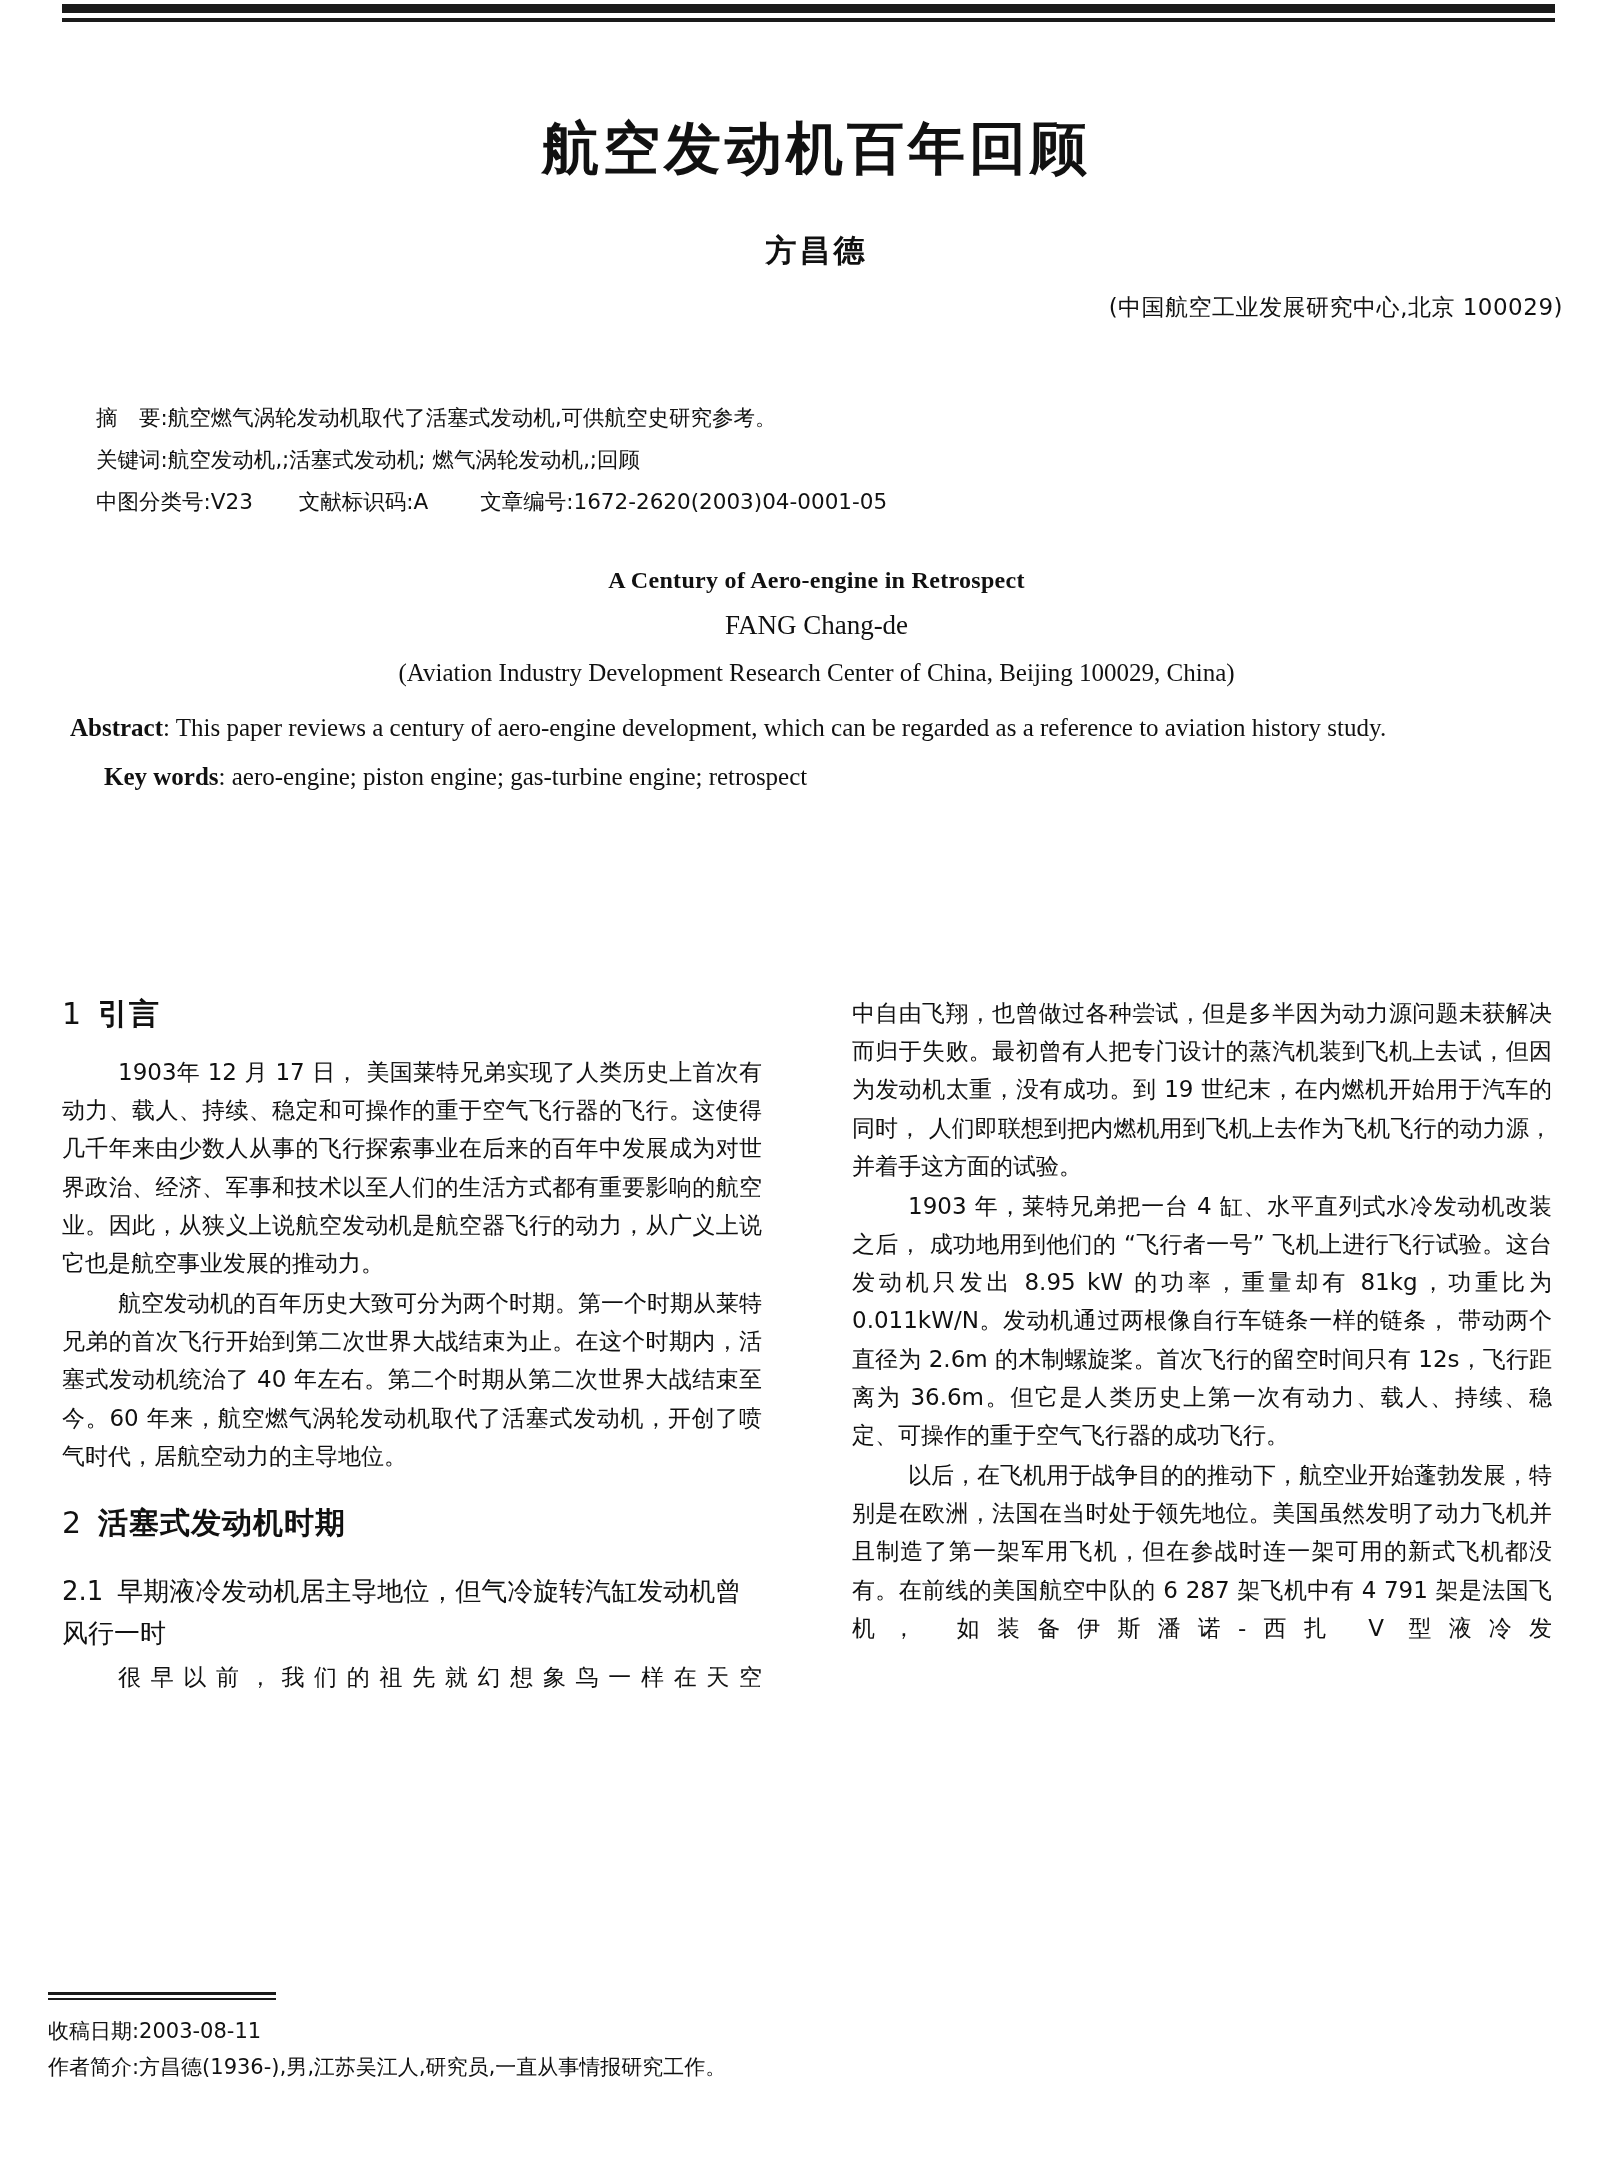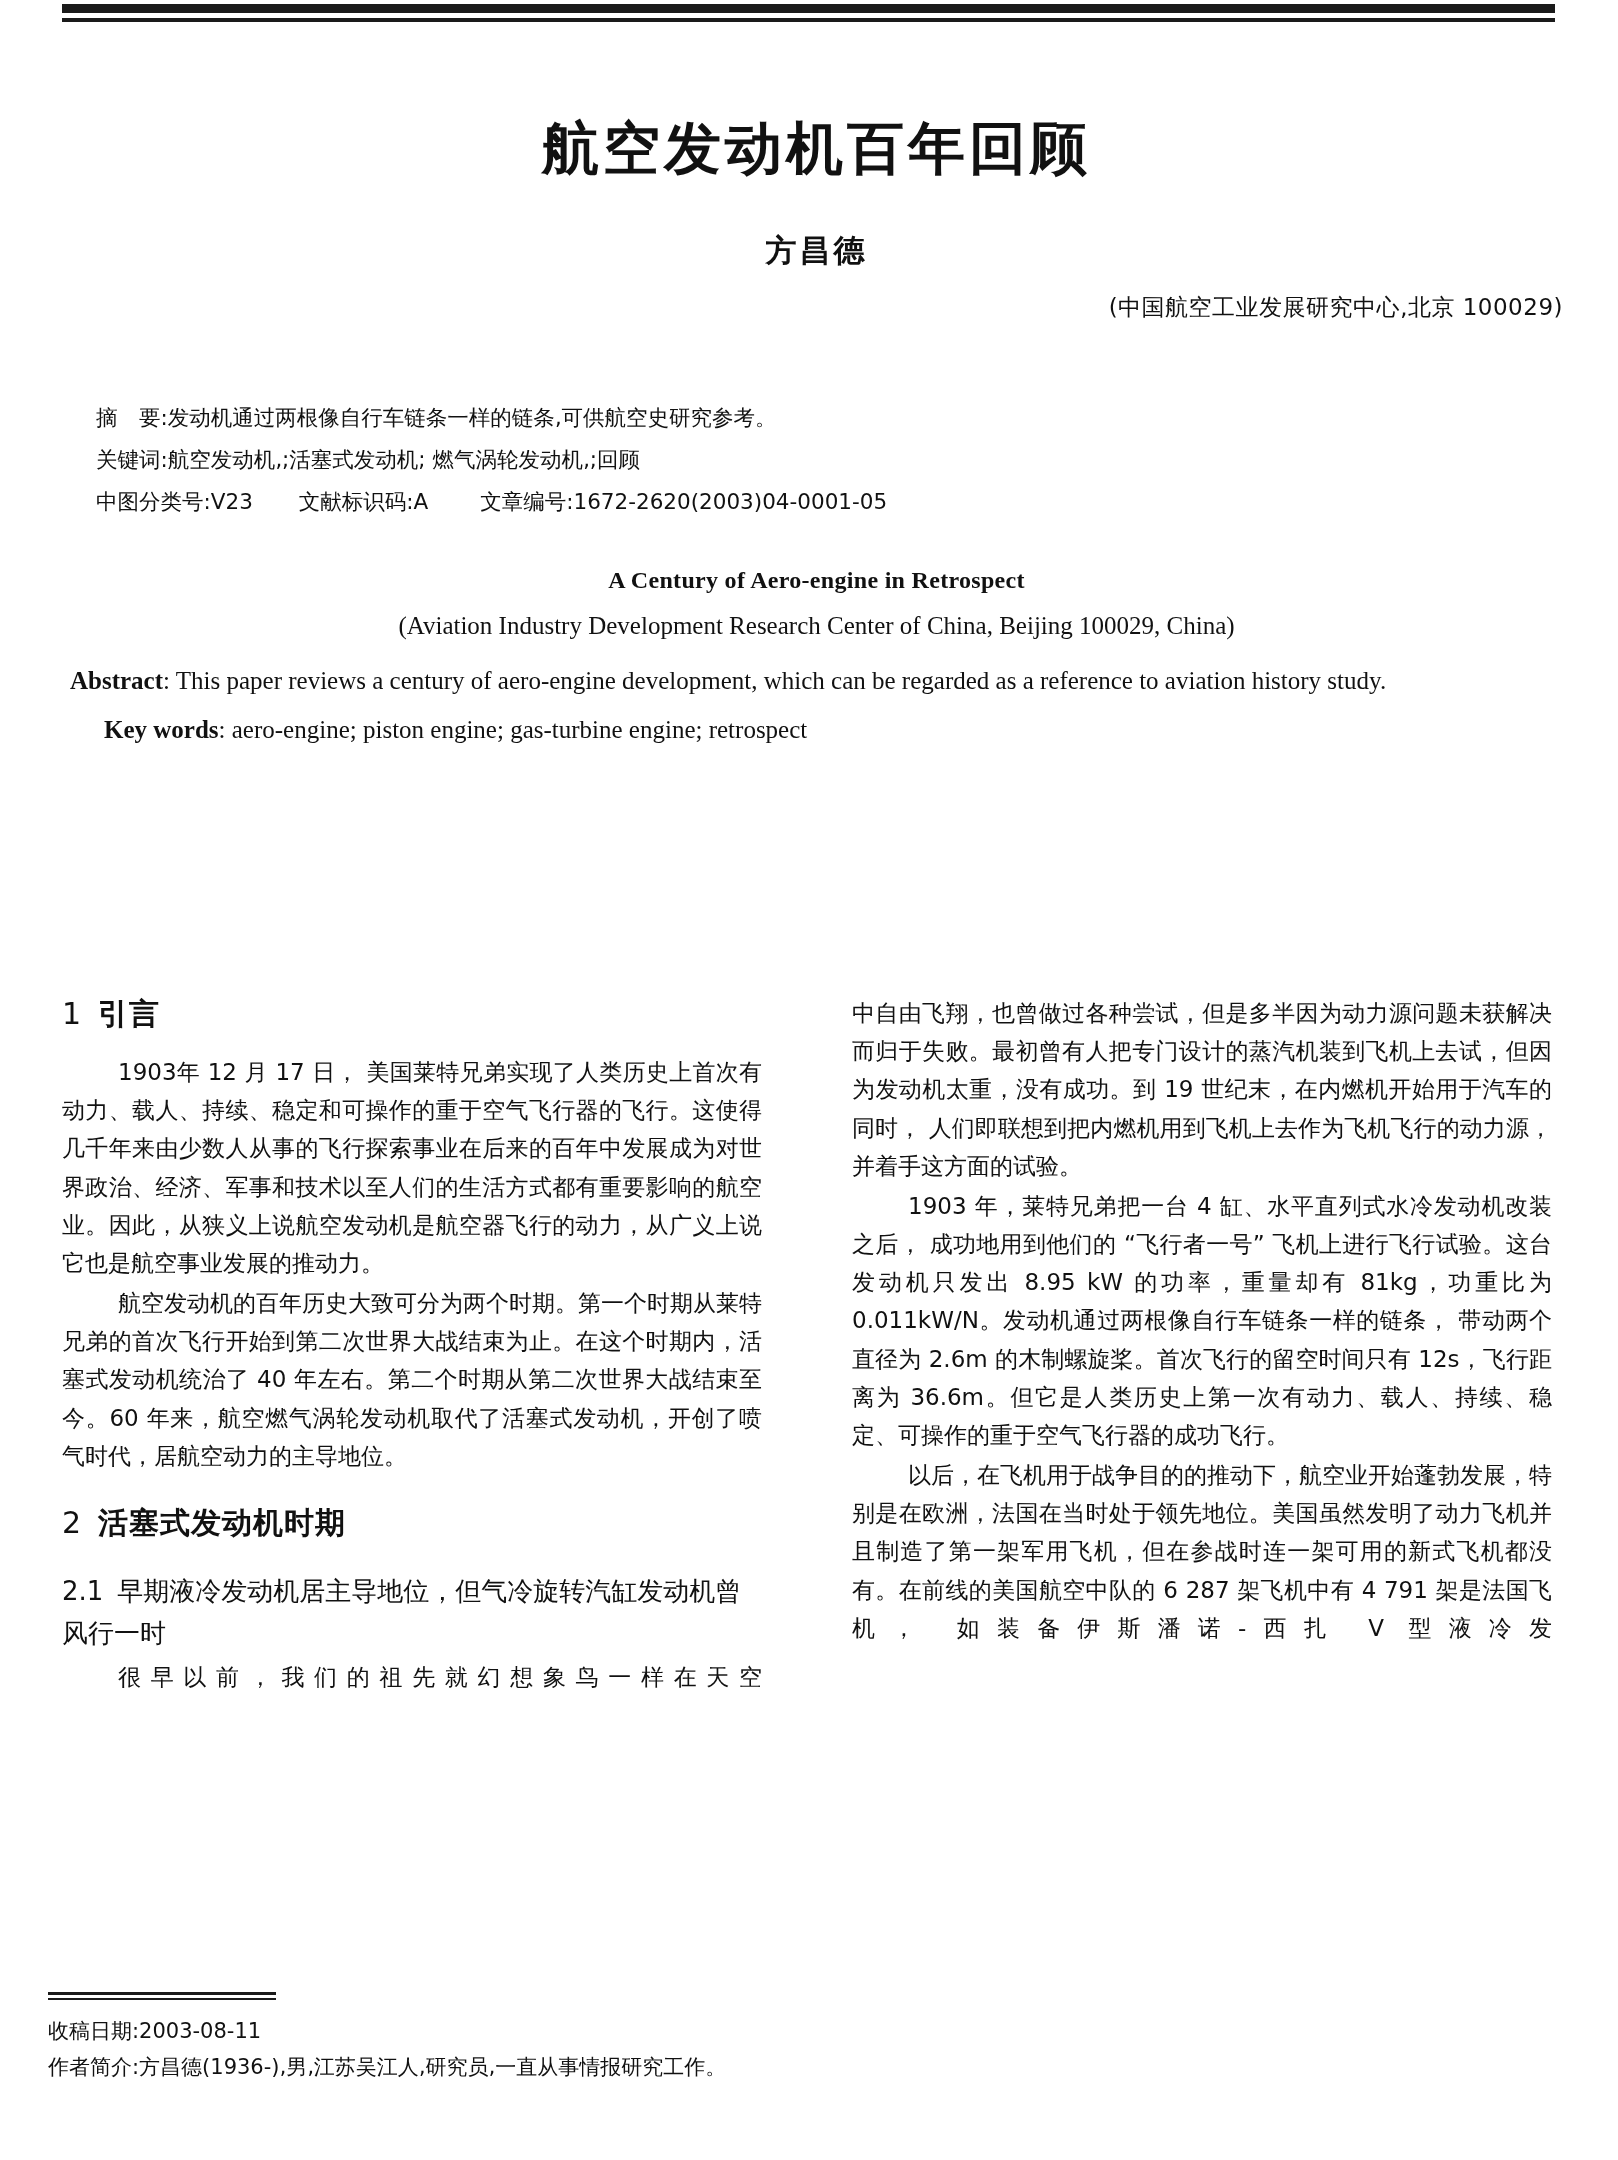--- a/index.html
+++ b/index.html
@@ -218,32 +218,33 @@
   <div class="frontmatter">
 
     <div class="cn-title">航空发动机百年回顾</div>
 
     <div class="cn-author">方昌德</div>
 
     <div class="cn-affil">(中国航空工业发展研究中心‚北京  100029)</div>
 
     <div class="abstract-block">
       <div class="row">
-        <span>摘　要</span><span>:发动机通过两根像自行车链条一样的链条‚可供航空史研究参考。</span>
+        <span>摘　要</span><span>:航空燃气涡轮发动机取代了活塞式发动机‚可供航空史研究参考。</span>
       </div>
       <div class="row">
         <span>关键词</span><span>:航空发动机‚;活塞式发动机; 燃气涡轮发动机‚;回顾</span>
       </div>
       <div class="row cls-row">
         <span class="seg"><span>中图分类号</span><span>:V23</span></span><span class="seg seg2"><span>文献标识码</span><span>:A</span></span><span class="seg seg3"><span>文章编号</span><span>:1672-2620(2003)04-0001-05</span></span>
       </div>
     </div>
 
     <div class="en-block">
       <div class="en-title">A Century of Aero-engine in Retrospect</div>
+      <div class="en-author">FANG Chang-de</div>
       <div class="en-affil">(Aviation Industry Development Research Center of China, Beijing 100029, China)</div>
       <div class="en-abstract">
         <span class="lead">Abstract</span><span>: This paper reviews a century of aero-engine development, which can be regarded as a reference to aviation history study.</span>
       </div>
       <div class="en-keywords">
         <span class="lead">Key words</span><span>: aero-engine; piston engine; gas-turbine engine; retrospect</span>
       </div>
     </div>
   </div>
 

